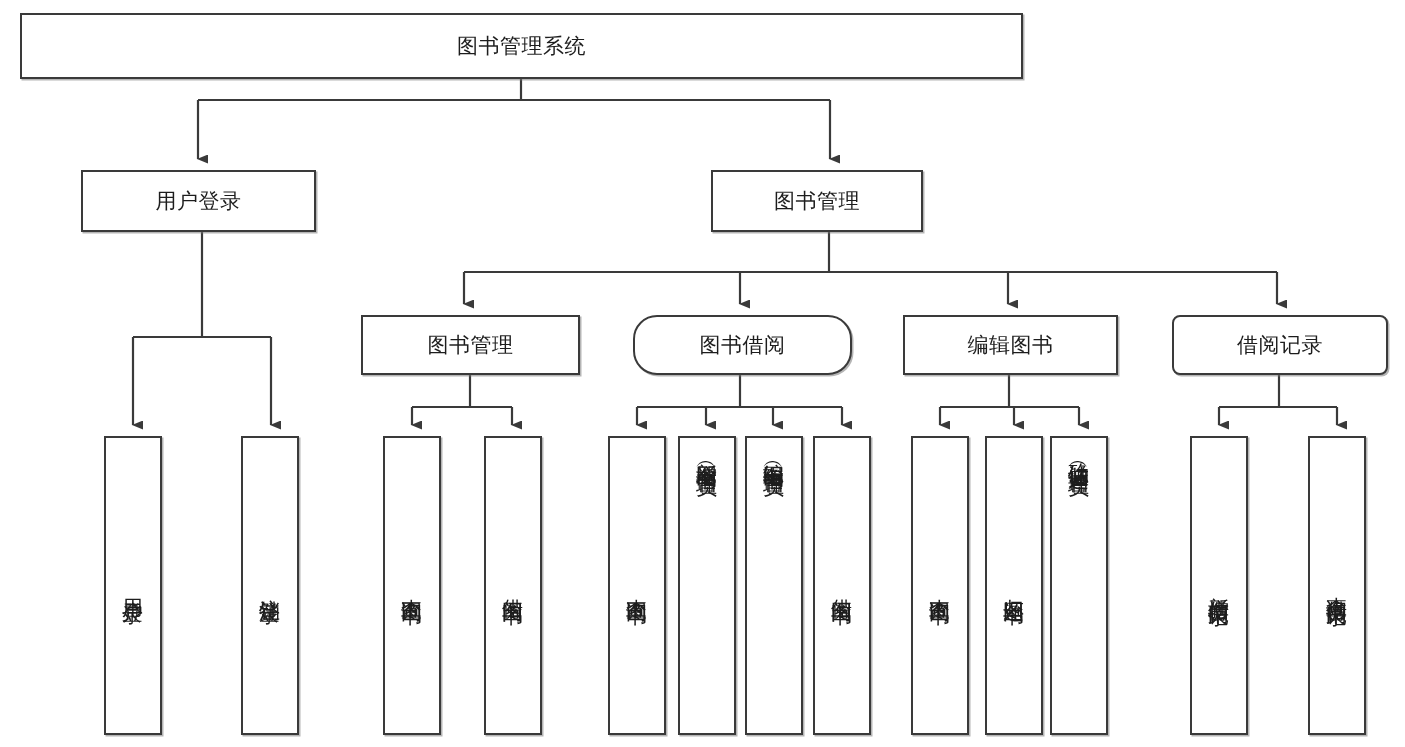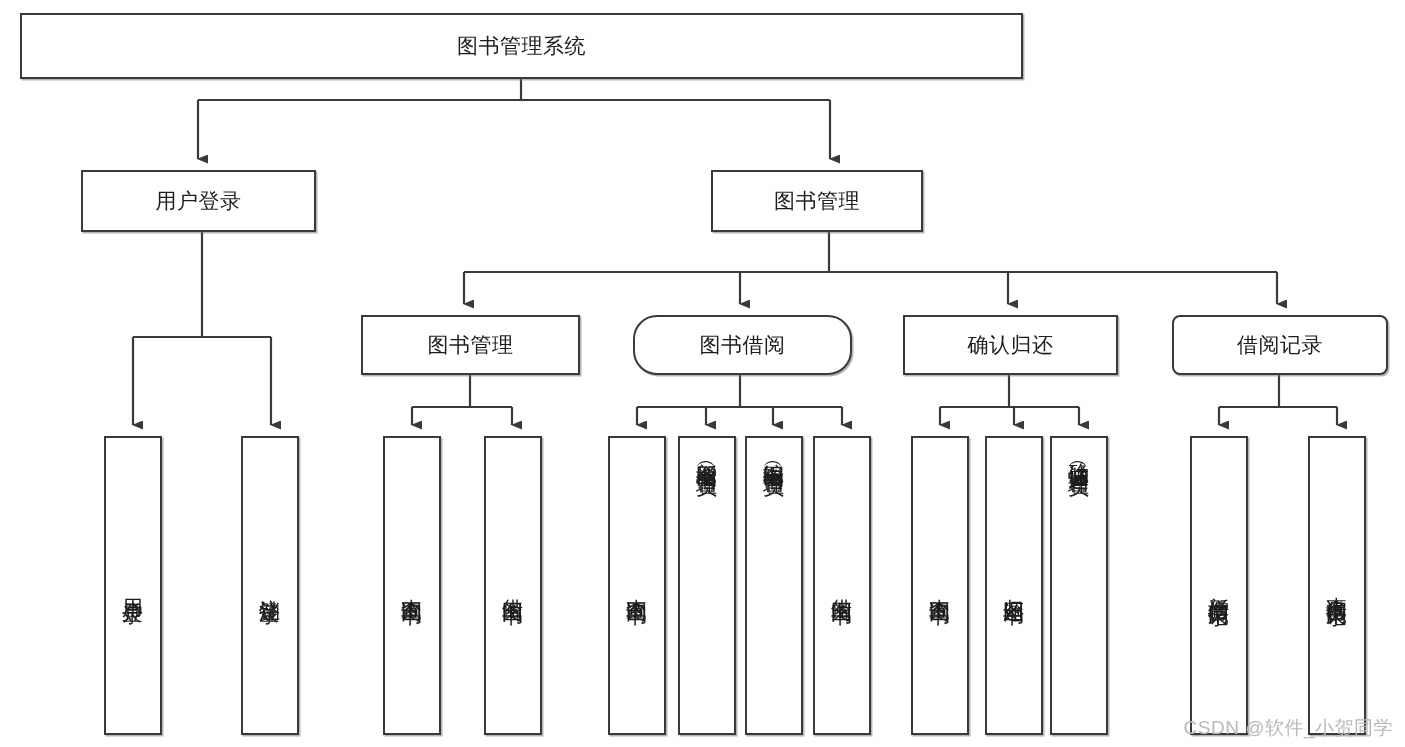--- a/index.html
+++ b/index.html
@@ -129,21 +129,21 @@
       <div class="node level2" style="left: 711px; top: 170px; width: 212px; height: 62px;">
         <span class="node-label">图书管理</span>
       </div>
       <div class="node level3" style="left: 361px; top: 315px; width: 219px; height: 60px;">
         <span class="node-label">图书管理</span>
       </div>
       <div class="node level3" style="left: 633px; top: 315px; width: 219px; height: 60px; border-radius: 24px;">
         <span class="node-label">图书借阅</span>
       </div>
       <div class="node level3" style="left: 903px; top: 315px; width: 215px; height: 60px;">
-        <span class="node-label">确认归还</span>
+        <span class="node-label">编辑图书</span>
       </div>
       <div class="node level3" style="left: 1172px; top: 315px; width: 216px; height: 60px; border-radius: 8px;">
         <span class="node-label">借阅记录</span>
       </div>
       <div class="node leaf short" style="left: 104px; top: 436px; width: 58px; height: 299px;">
         <span class="node-label">用户登录</span>
       </div>
       <div class="node leaf short" style="left: 241px; top: 436px; width: 58px; height: 299px;">
         <span class="node-label">注销登录</span>
       </div>
@@ -175,14 +175,13 @@
         <span class="node-label">确认归还（管理员）</span>
       </div>
       <div class="node leaf short" style="left: 1190px; top: 436px; width: 58px; height: 299px;">
         <span class="node-label">新增借阅记录</span>
       </div>
       <div class="node leaf short" style="left: 1308px; top: 436px; width: 58px; height: 299px;">
         <span class="node-label">查询借阅记录</span>
       </div>
     </div>
 
-  <div class="watermark">CSDN @软件_小贺同学</div>
 </div>
 
 </body></html>

